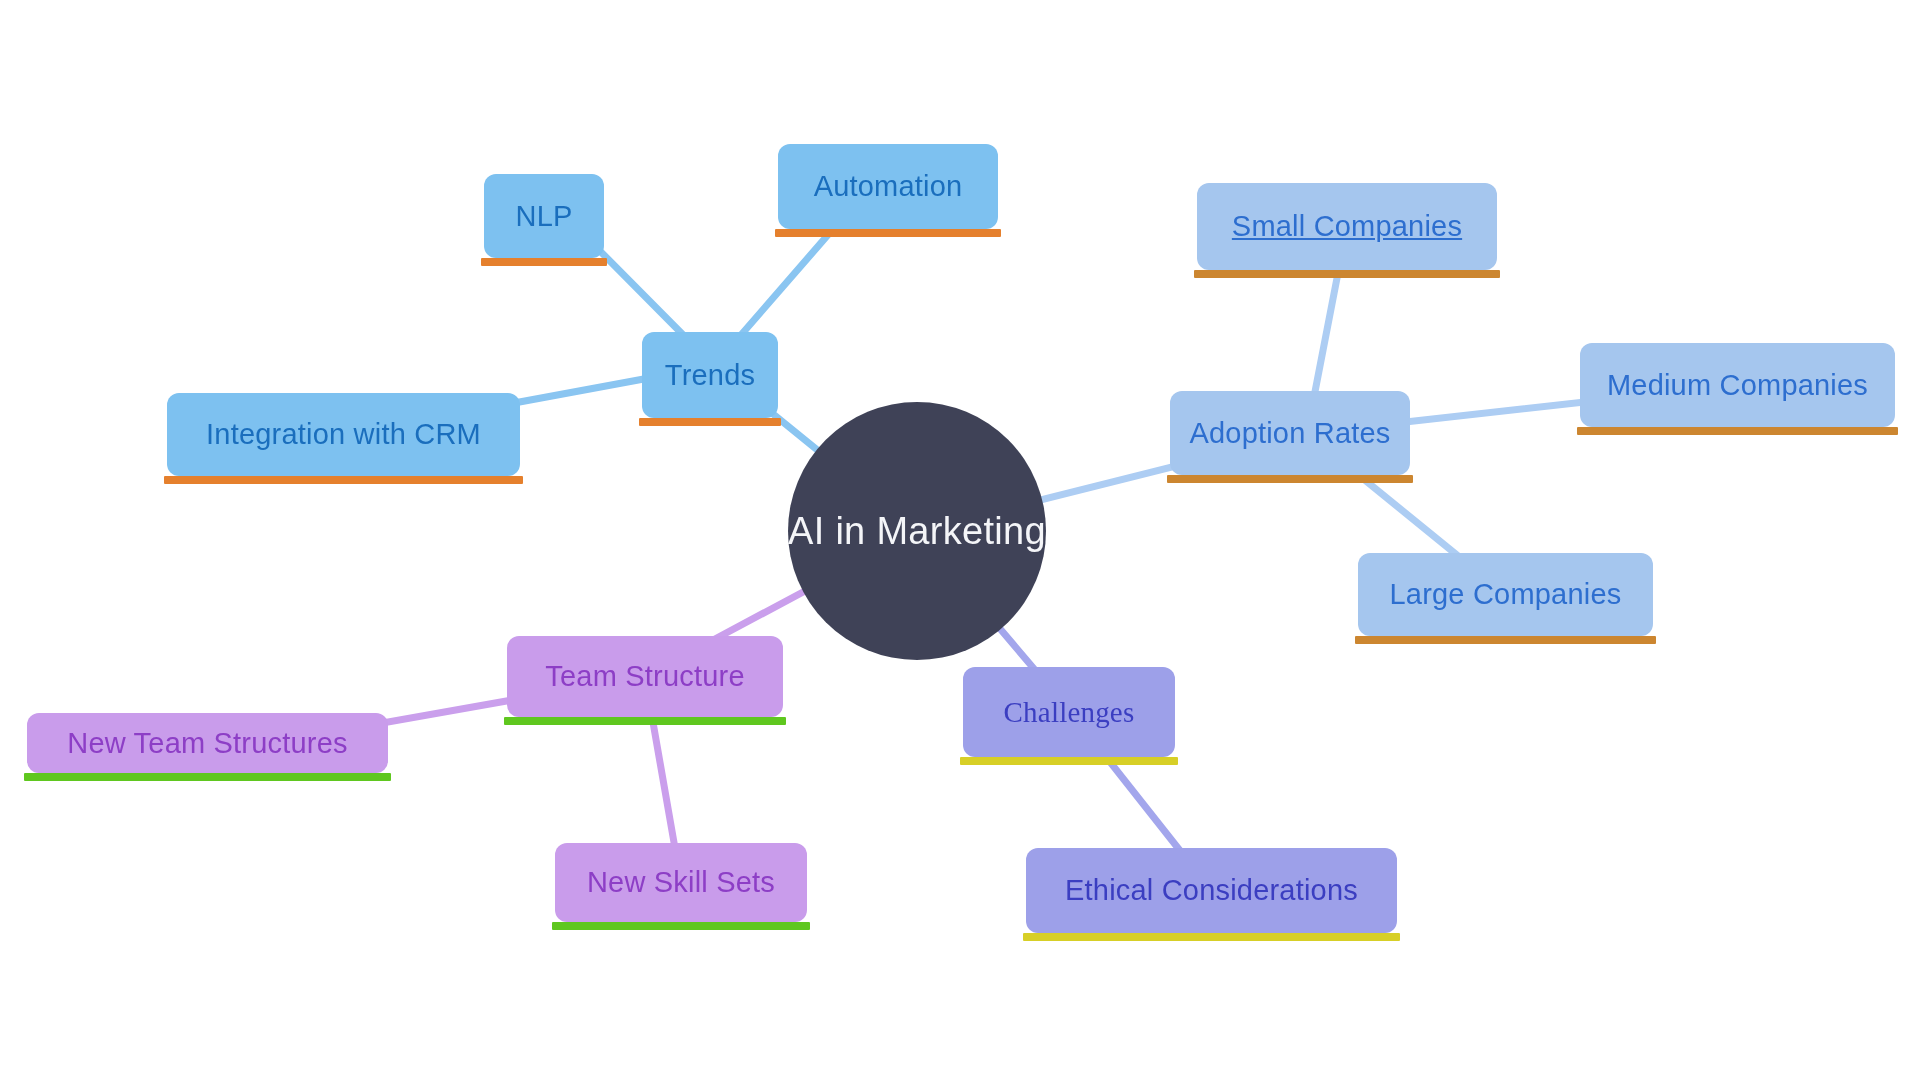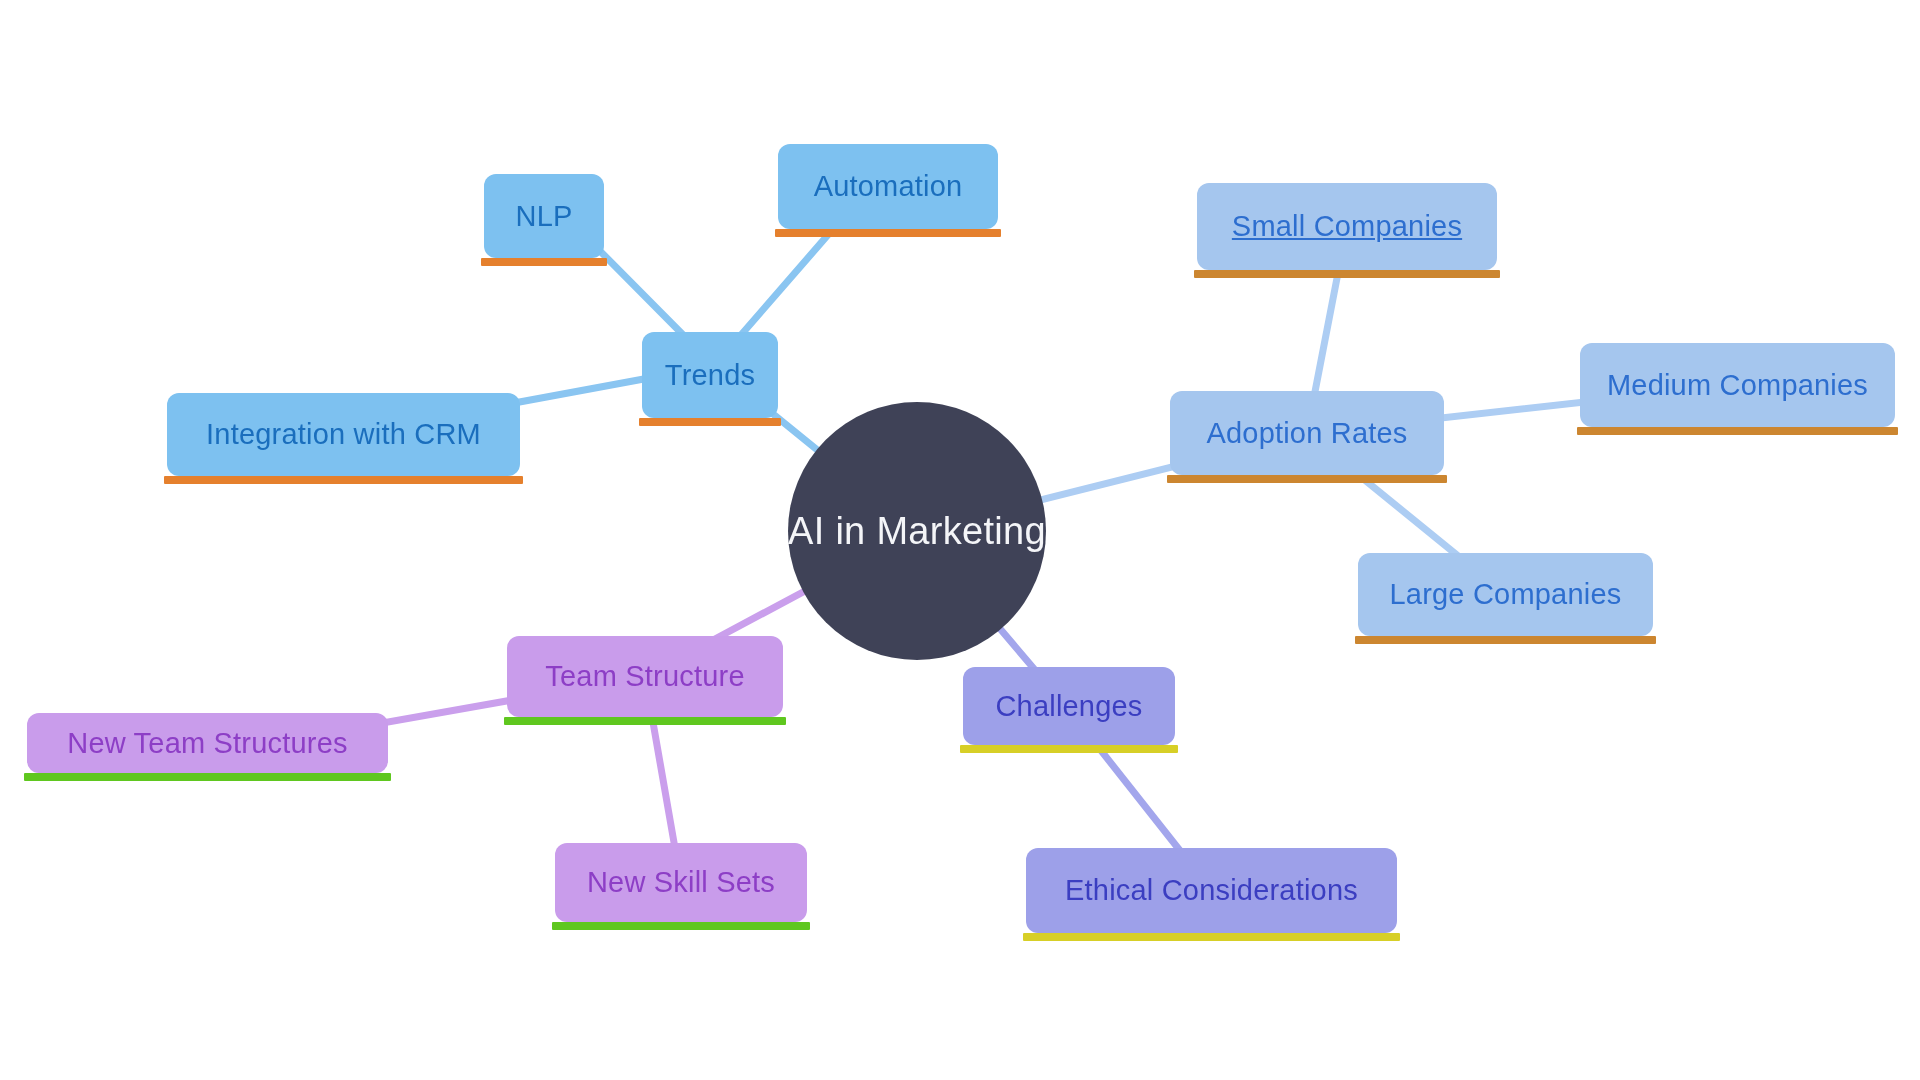--- a/index.html
+++ b/index.html
@@ -91,42 +91,42 @@
       </div>
       <div class="node" style="left: 484px; top: 165px; width: 120px; height: 84px; margin-top: 9px; --fill: #7dc1f0; --text: #1a6ebd; --underline: #e5802d;">
         <span class="node-label">NLP</span>
       </div>
       <div class="node" style="left: 760px; top: 144px; width: 220px; height: 85px; margin-left: 18px; --fill: #7dc1f0; --text: #1a6ebd; --underline: #e5802d;">
         <span class="node-label">Automation</span>
       </div>
       <div class="node" style="left: 167px; top: 393px; width: 353px; height: 83px; --fill: #7dc1f0; --text: #1a6ebd; --underline: #e5802d;">
         <span class="node-label">Integration with CRM</span>
       </div>
-      <div class="node" style="left: 1170px; top: 391px; width: 274px; height: 84px; text-align: center; --fill: #a5c6ee; --text: #2d6ecf; --underline: #cc8630;">
+      <div class="node" style="left: 1170px; top: 391px; width: 240px; height: 84px; text-align: center; --fill: #a5c6ee; --text: #2d6ecf; --underline: #cc8630;">
         <span class="node-label">Adoption Rates</span>
       </div>
       <div class="node" style="left: 1197px; top: 183px; width: 300px; height: 87px; text-decoration: underline; --fill: #a5c6ee; --text: #2d6ecf; --underline: #cc8630;">
         <span class="node-label">Small Companies</span>
       </div>
       <div class="node" style="left: 1580px; top: 343px; width: 315px; height: 84px; --fill: #a5c6ee; --text: #2d6ecf; --underline: #cc8630;">
         <span class="node-label">Medium Companies</span>
       </div>
       <div class="node" style="left: 1358px; top: 553px; width: 295px; height: 83px; align-items: center; --fill: #a5c6ee; --text: #2d6ecf; --underline: #cc8630;">
         <span class="node-label">Large Companies</span>
       </div>
       <div class="node" style="left: 507px; top: 636px; width: 276px; height: 81px; --fill: #c99ceb; --text: #8d3ec6; --underline: #5fc71f;">
         <span class="node-label">Team Structure</span>
       </div>
       <div class="node" style="left: 27px; top: 713px; width: 361px; height: 60px; --fill: #c99ceb; --text: #8d3ec6; --underline: #5fc71f;">
         <span class="node-label">New Team Structures</span>
       </div>
       <div class="node" style="left: 555px; top: 843px; width: 252px; height: 79px; --fill: #c99ceb; --text: #8d3ec6; --underline: #5fc71f;">
         <span class="node-label">New Skill Sets</span>
       </div>
-      <div class="node" style="left: 963px; top: 667px; width: 212px; height: 78px; --fill: #9da0e9; --text: #3b3ec1; --underline: #d7cf27;">
+      <div class="node" style="left: 963px; top: 667px; width: 212px; height: 90px; font-family: Liberation Serif, serif; --fill: #9da0e9; --text: #3b3ec1; --underline: #d7cf27;">
         <span class="node-label">Challenges</span>
       </div>
       <div class="node" style="left: 1026px; top: 848px; width: 371px; height: 85px; --fill: #9da0e9; --text: #3b3ec1; --underline: #d7cf27;">
         <span class="node-label">Ethical Considerations</span>
       </div>
       <div class="center-node" style="left: 788px; top: 402px; width: 258px; height: 258px; background: rgb(63, 66, 87); color: rgb(244, 245, 248);">
         <span class="center-label">AI in Marketing</span>
       </div>
     </div>
 </div>

